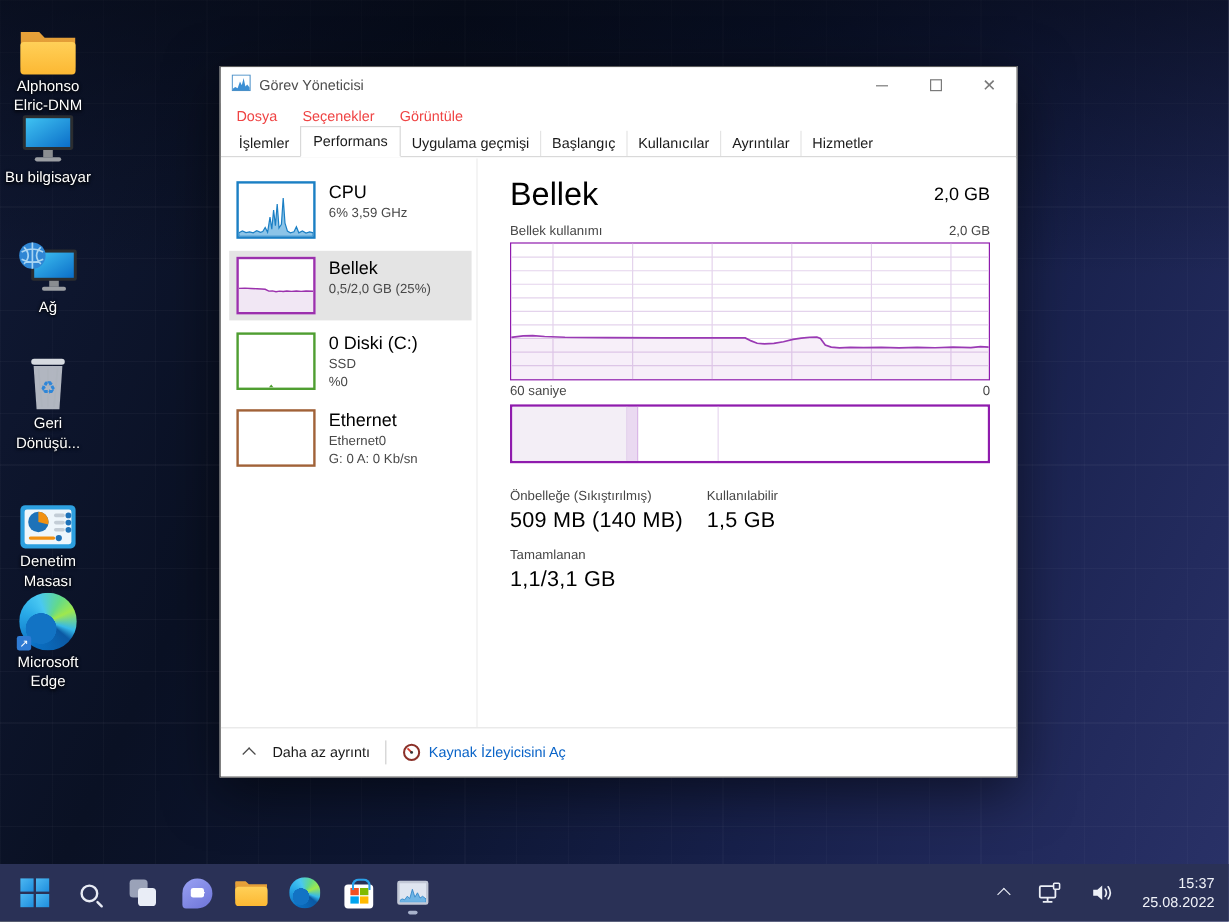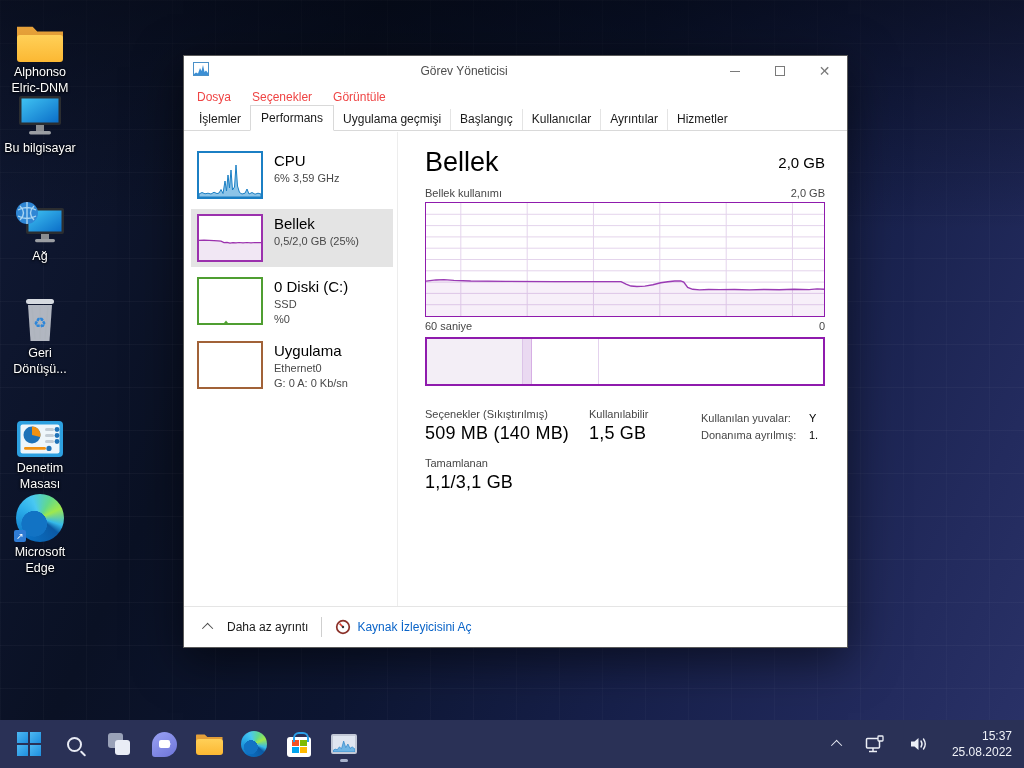--- a/index.html
+++ b/index.html
@@ -24,21 +24,21 @@
     background: radial-gradient(circle at 38% 62%, #1273c4 0 30%, transparent 31%),
     conic-gradient(from 130deg, #0b59a4, #0a6fc2 22%, #2aabe8 45%, #49c8f2 58%, #63d98a 72%, #9fe84d 82%, #35b9e9 94%, #0b59a4); }
   .shortcut-badge { position:absolute; left:-2px; bottom:0; width:12px; height:12px; border-radius:2px;
     background:#2f7bd4; color:#fff; font-size:9px; line-height:12px; text-align:center; }
 
   
   .tm-window { position:absolute; left:183px; top:55px; width:665px; height:593px;
     background:#fff; border:1px solid #5a5a5a; box-shadow:0 12px 44px rgba(0,0,0,.55); overflow:hidden; }
 
   .titlebar { height:30px; display:flex; align-items:center; padding-left:9px; background:#fff; }
-  .tb-title { font-size:12px; color:#4d4d4d; margin-left:7px; flex:1;text-align:center; }
+  .tb-title { font-size:12px; color:#4d4d4d; margin-left:7px; flex:1; }
   .tb-btn { width:45px; height:30px; display:flex; align-items:center; justify-content:center; color:#7a7a7a; }
   .glyph-min { width:10px; height:1px; background:#7a7a7a; display:block; }
   .glyph-max { width:10px; height:10px; border:1px solid #7a7a7a; display:block; }
   .glyph-close { font-size:14px; line-height:1; }
 
   .menubar { height:22px; display:flex; align-items:center; gap:21px; padding-left:13px; font-size:12px; color:#ef4444; }
 
   .tabstrip { height:23px; display:flex; align-items:flex-end; padding-left:6px; border-bottom:1px solid #d9d9d9; }
   .tab { font-size:12px; color:#1a1a1a; padding:3px 9px 4px; border-left:1px solid #e4e4e4; }
   .tab:first-child { border-left:none; }
@@ -326,21 +326,21 @@
           <div class="side-sub">SSD</div>
           <div class="side-sub">%0</div>
         </div>
       </div>
 
       <div class="side-item">
         <div class="thumb t-eth">
           <svg viewBox="0 0 62 44"></svg>
         </div>
         <div class="side-text">
-          <div class="side-title">Uygulama</div>
+          <div class="side-title">Ethernet</div>
           <div class="side-sub">Ethernet0</div>
           <div class="side-sub">G: 0 A: 0 Kb/sn</div>
         </div>
       </div>
     </div>
 
     <div class="main">
       <div class="main-head">
         <div class="main-title">Bellek</div>
         <div class="main-total">2,0 GB</div>
@@ -383,45 +383,35 @@
       <div class="comp-bar">
         <div class="seg-inuse"></div>
         <div class="seg-mod"></div>
         <div class="seg-standby"></div>
         <div class="seg-free"></div>
       </div>
 
       <div class="stats">
         <div class="stat-row">
           <div class="stat w1">
-            <div class="s-label">Seçenekler (Sıkıştırılmış)</div>
+            <div class="s-label">Önbelleğe (Sıkıştırılmış)</div>
             <div class="s-value">509 MB (140 MB)</div>
           </div>
           <div class="stat">
             <div class="s-label">Kullanılabilir</div>
             <div class="s-value">1,5 GB</div>
           </div>
         </div>
         <div class="stat-row">
           <div class="stat w2">
             <div class="s-label">Tamamlanan</div>
             <div class="s-value">1,1/3,1 GB</div>
           </div>
         </div>
 
-        <div class="side-stats">
-          <div class="ss-row">
-            <span class="ss-label">Kullanılan yuvalar:</span>
-            <span class="ss-value">Y</span>
-          </div>
-          <div class="ss-row">
-            <span class="ss-label">Donanıma ayrılmış:</span>
-            <span class="ss-value">1.</span>
-          </div>
-        </div>
       </div>
     </div>
   </div>
 
   <div class="footer">
     <span class="chev-up"></span>
     <span class="ft-toggle-label">Daha az ayrıntı</span>
     <span class="ft-sep"></span>
     <span class="ft-link">
       <svg width="16" height="16" viewBox="0 0 16 16">

